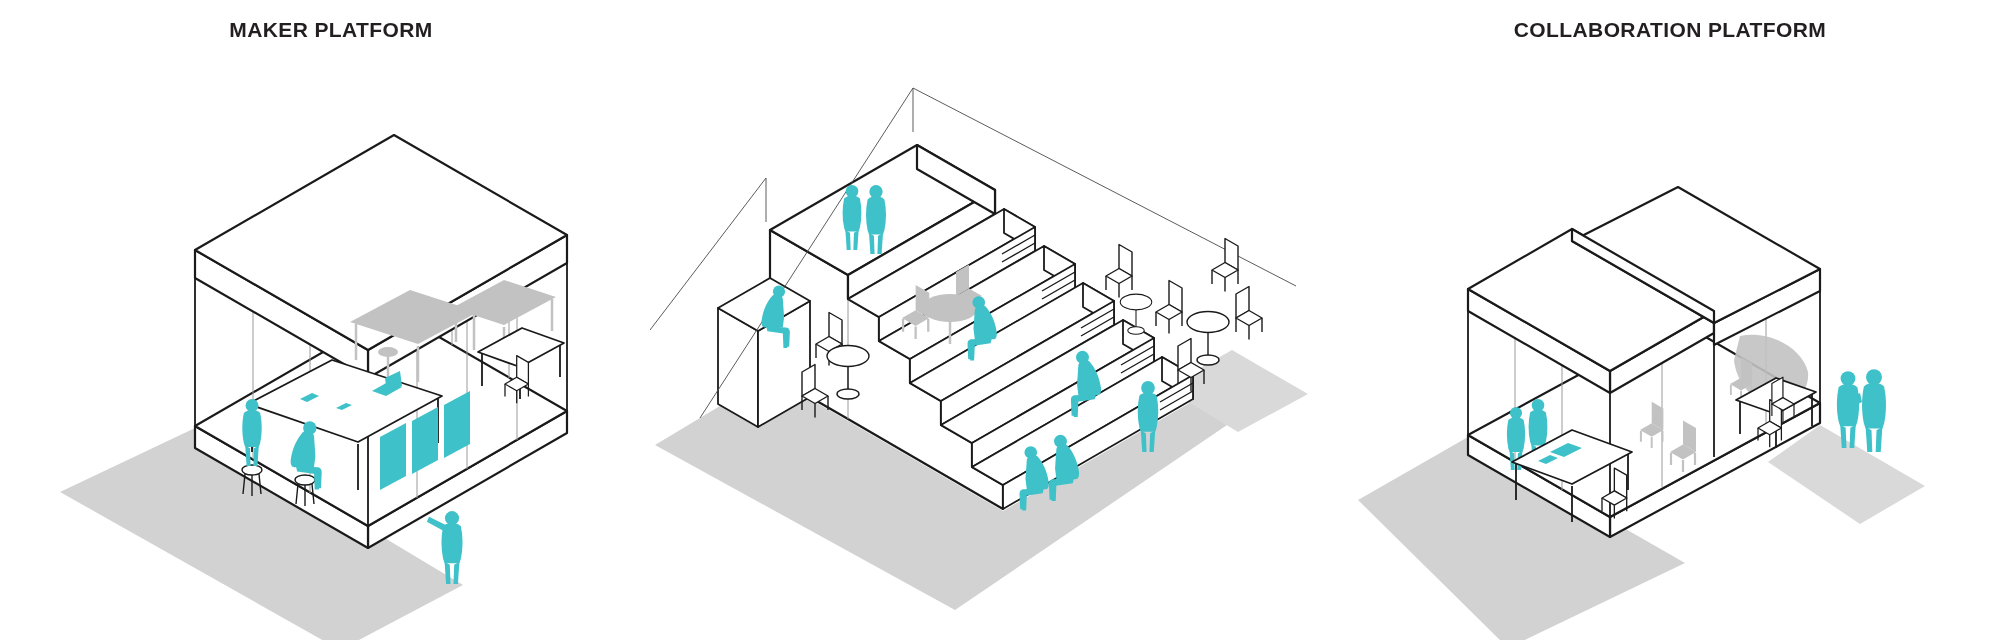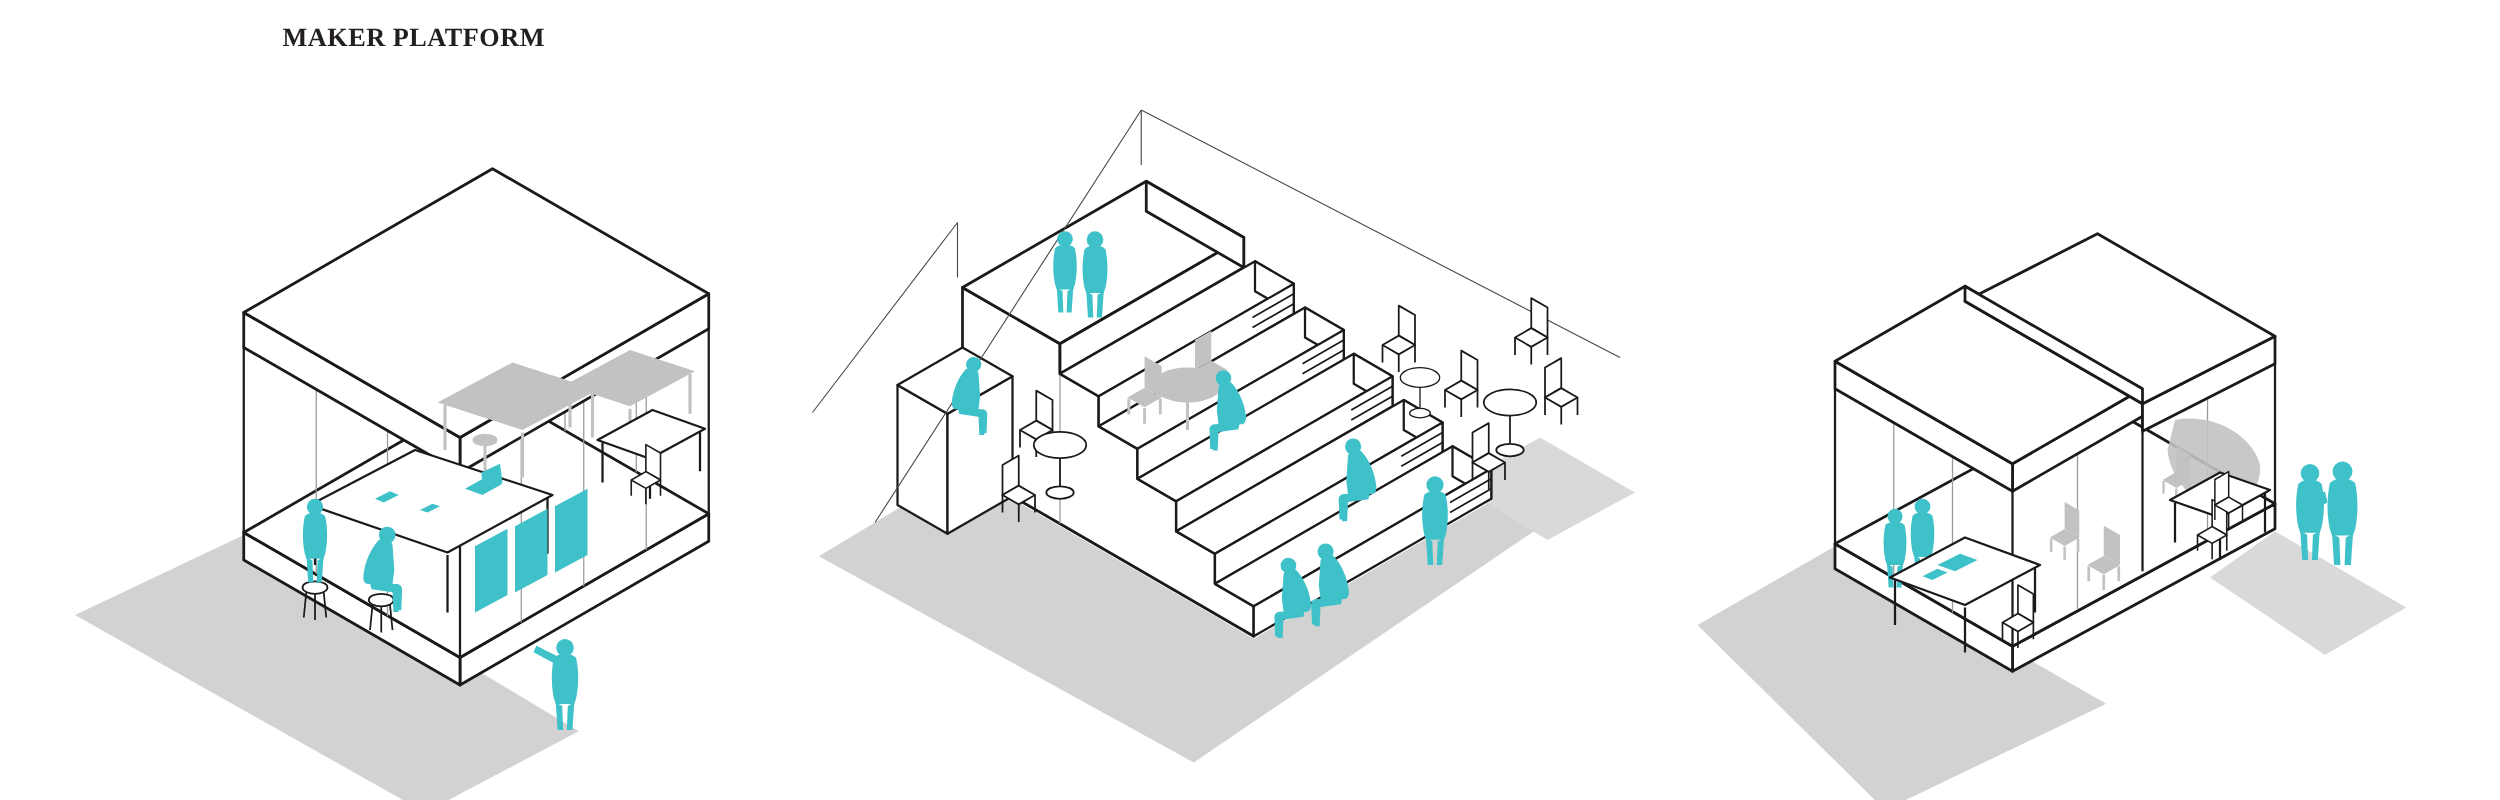--- a/index.html
+++ b/index.html
@@ -1,18 +1,18 @@
 <!DOCTYPE html>
 <html><head>
 <meta charset="utf-8">
 <style>
   html,body{margin:0;padding:0;}
   body{width:2000px;height:640px;background:#ffffff;overflow:hidden;position:relative;
        font-family:"Liberation Sans",sans-serif;}
-  .section{position:absolute;top:0;height:508px;font-family:Liberation Serif, serif;}
+  .section{position:absolute;top:0;height:508px;}
   #sec-maker{left:0;width:640px;}
   #sec-event{left:620px;width:720px;}
   #sec-collab{left:1340px;width:660px;}
   .title{position:absolute;top:18px;font-weight:bold;font-size:21px;letter-spacing:.4px;
          color:#231F20;text-align:center;white-space:nowrap;margin:0;}
   #sec-maker .title{left:131px;width:400px;}
   #sec-event .title{left:104px;width:400px;}
   #sec-collab .title{left:130px;width:400px;}
   svg{position:absolute;left:0;top:0;display:block;}
   .ln{fill:#ffffff;stroke:#1a1a1a;stroke-width:2.2;stroke-linejoin:round;}
@@ -205,20 +205,21 @@
       <use href="#fig-sit" transform="translate(368,342) scale(-0.66,0.66)"></use>
       <use href="#fig-sit" transform="translate(472,398) scale(-0.68,0.68)"></use>
       <use href="#fig-sit" transform="translate(420,492) scale(-0.66,0.66)"></use>
       <use href="#fig-sit" transform="translate(450,482) scale(-0.68,0.68)"></use>
       <use href="#fig-stand" transform="translate(528,452) scale(0.72)"></use>
     </g>
   </svg>
 </div>
 
 <div class="section" id="sec-collab">
+  <h2 class="title">COLLABORATION PLATFORM</h2>
   <svg width="660" height="640" viewBox="0 0 660 640">
     <g>
       <path class="shadow" d="M128,437 L270,520 L345,563 L168,648 L18,500 Z"></path>
       <path class="shadow2" d="M480,425 L585,486 L520,524 L428,462 Z"></path>
     </g>
 
     <g>
 
       <path class="ln" d="M270,537 L480,423 L480,403 L270,517 Z"></path>
       <path class="ln" d="M270,537 L128,455 L128,435 L270,517 Z"></path>

